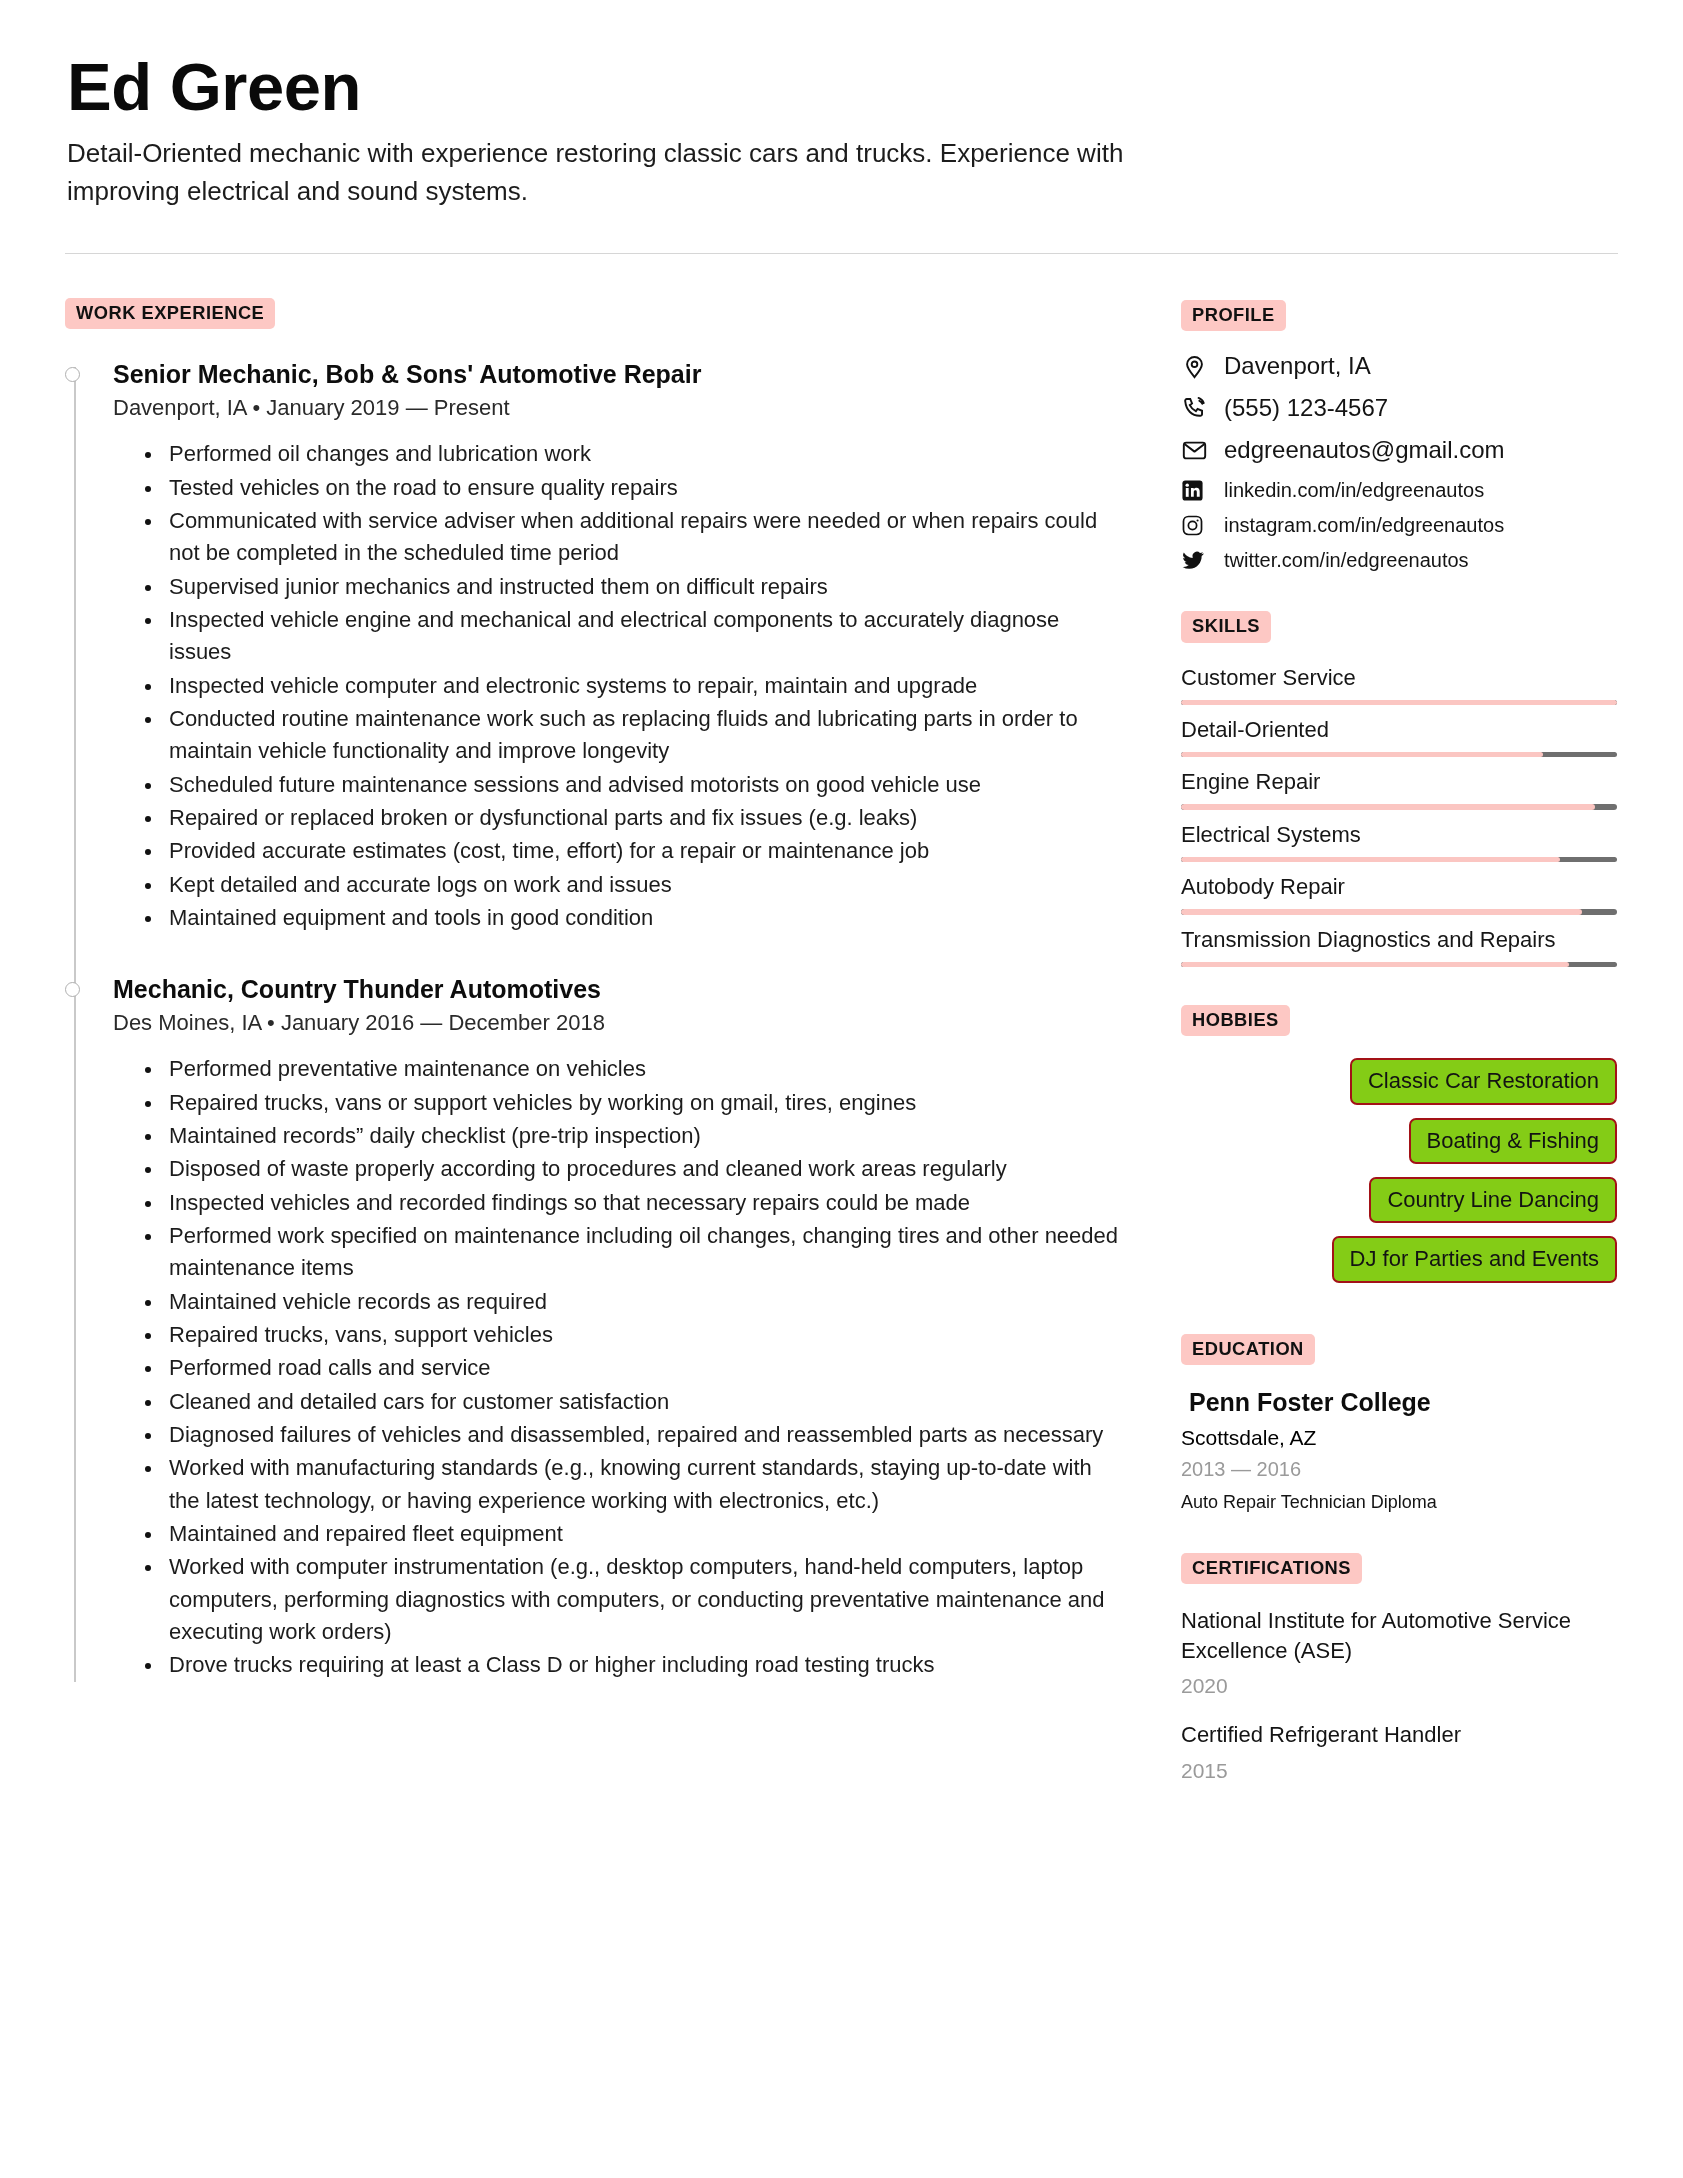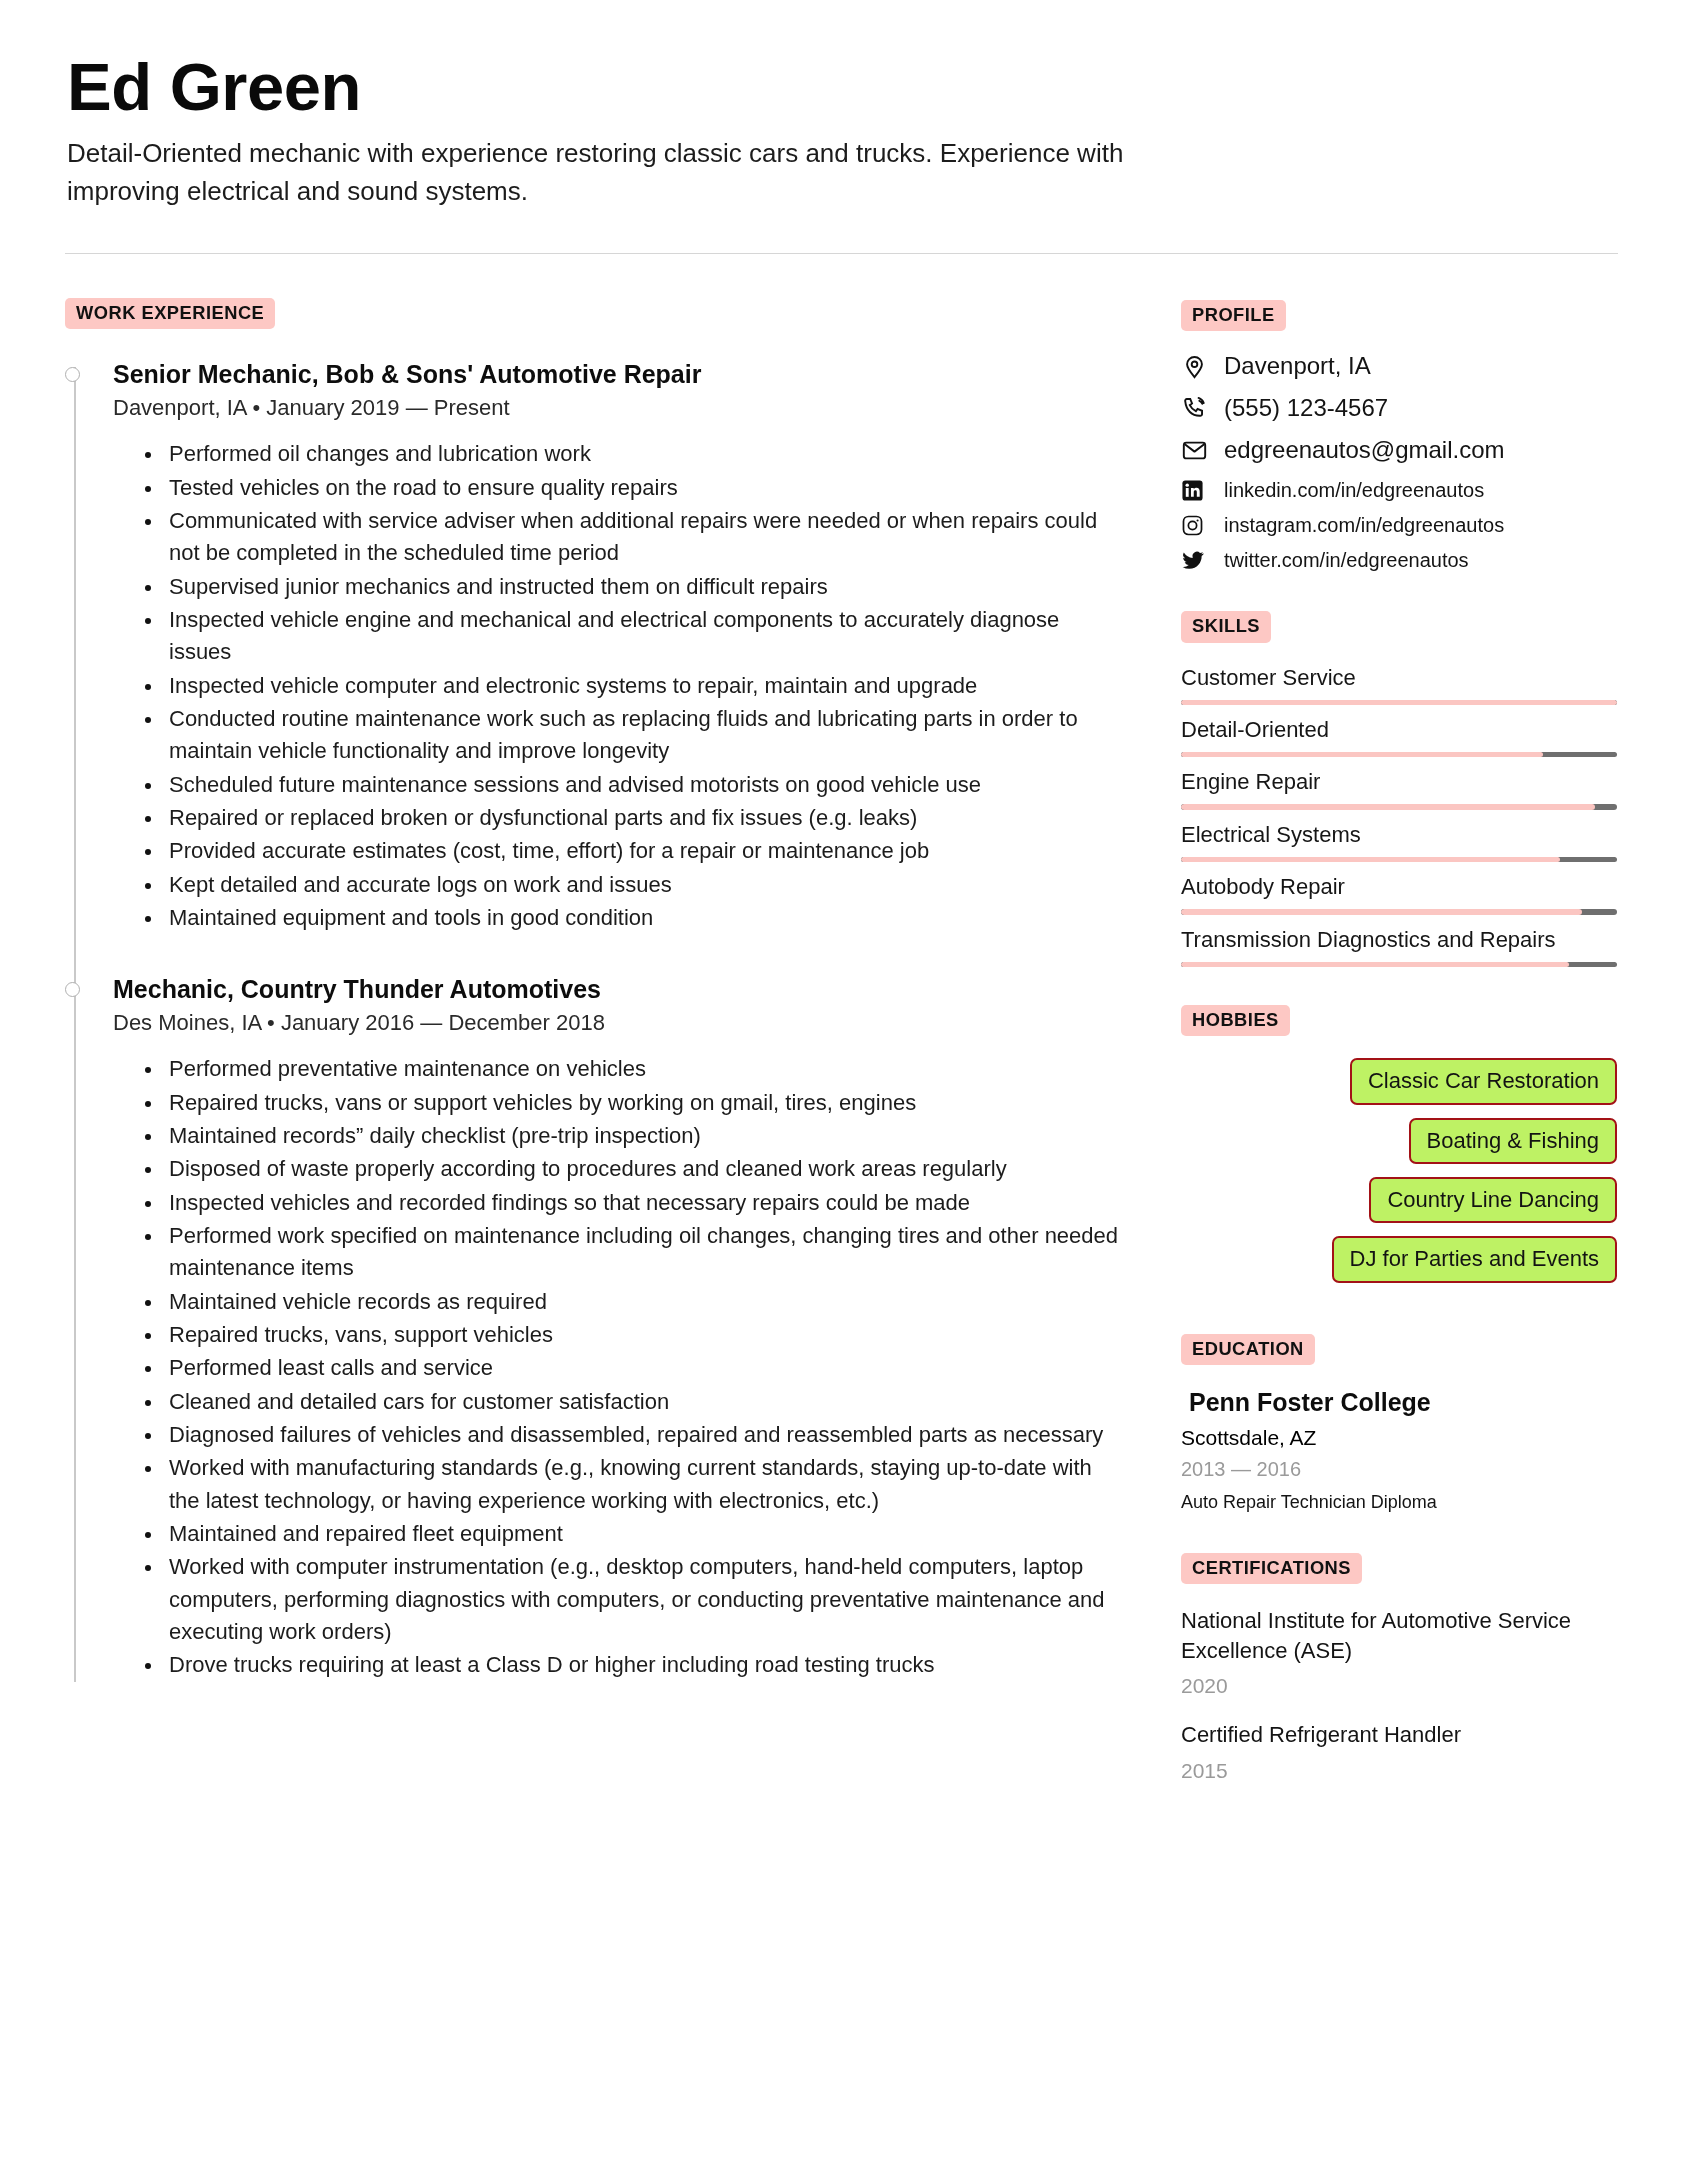--- a/index.html
+++ b/index.html
@@ -181,21 +181,21 @@
   .hobbies { margin-top: 22px; }
   .hobby {
     display: inline-block;
     border: 2px solid #a31217;
     border-radius: 7px;
     padding: 8px 16px 9px 16px;
     font-size: 22px;
     color: #131313;
     line-height: 1.15;
     margin-bottom: 13px;
-    background: #bef264;
+    background: #84cc16;
   }
   .hobby-row { display: flex; justify-content: flex-end; }
 
   
   .edu-school {
     font-size: 25px;
     font-weight: 700;
     color: #0d0d0d;
     margin-top: 22px;
     line-height: 1.25;
@@ -277,21 +277,21 @@
               <div class="job-meta">Des Moines, IA • January 2016 — December 2018</div>
               <ul class="bullets">
                 <li>Performed preventative maintenance on vehicles</li>
                 <li>Repaired trucks, vans or support vehicles by working on gmail, tires, engines</li>
                 <li>Maintained records” daily checklist (pre-trip inspection)</li>
                 <li>Disposed of waste properly according to procedures and cleaned work areas regularly</li>
                 <li>Inspected vehicles and recorded findings so that necessary repairs could be made</li>
                 <li>Performed work specified on maintenance including oil changes, changing tires and other needed maintenance items</li>
                 <li>Maintained vehicle records as required</li>
                 <li>Repaired trucks, vans, support vehicles</li>
-                <li>Performed least calls and service</li>
+                <li>Performed road calls and service</li>
                 <li>Cleaned and detailed cars for customer satisfaction</li>
                 <li>Diagnosed failures of vehicles and disassembled, repaired and reassembled parts as necessary</li>
                 <li>Worked with manufacturing standards (e.g., knowing current standards, staying up-to-date with the latest technology, or having experience working with electronics, etc.)</li>
                 <li>Maintained and repaired fleet equipment</li>
                 <li>Worked with computer instrumentation (e.g., desktop computers, hand-held computers, laptop computers, performing diagnostics with computers, or conducting preventative maintenance and executing work orders)</li>
                 <li>Drove trucks requiring at least a Class D or higher including road testing trucks</li>
               </ul>
             </div>
           </div>
       </div>

